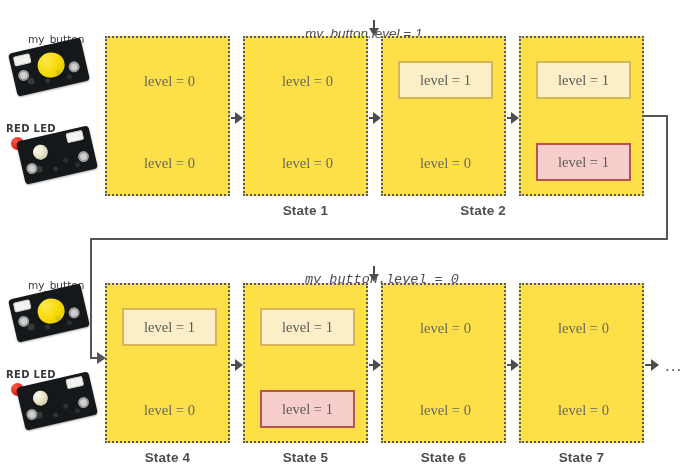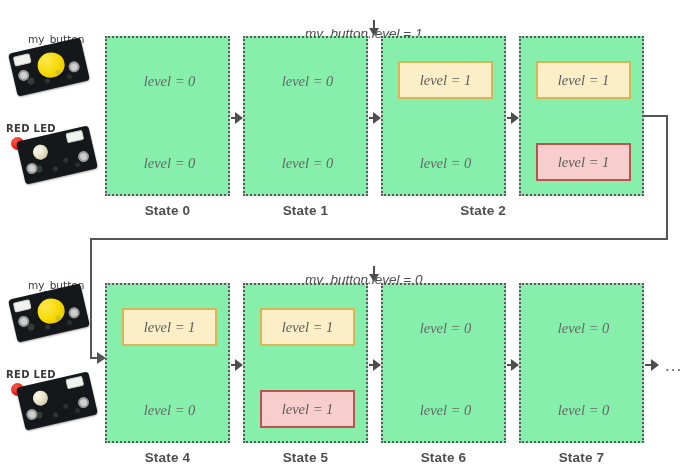--- a/index.html
+++ b/index.html
@@ -8,23 +8,22 @@
     background:#ffffff;
     font-family:"Liberation Sans", sans-serif;
     overflow:hidden;
   }
   #stage{position:relative;width:685px;height:470px;}
 
   
   .state-box{
     position:absolute;
     border:2px dotted #5a5a5a;
-    background:#86efac;
+    background:#fde047;
     box-sizing:border-box;
-    font-style:italic;
   }
   .state-label{
     position:absolute;
     text-align:center;
     font-size:13.5px;
     font-weight:bold;
     color:#4d4d4d;
     letter-spacing:.2px;
     font-family:"Liberation Sans", sans-serif;
     white-space:nowrap;
@@ -177,21 +176,20 @@
     <div class="connector" style="left:50px;top:3px;"></div>
     <div class="led-dome" style="left:14px;top:8px;"></div>
     <div class="hole" style="left:4px;top:24px;"></div>
     <div class="hole" style="left:57px;top:24px;"></div>
   </div>
 
   <div class="state-box" style="left:105px;top:36px;width:125px;height:160px;">
     <div class="lvl plain" style="left:0px;top:30px;width:125px;height:26px;">level = 0</div>
     <div class="lvl plain" style="left:0px;top:112px;width:125px;height:26px;">level = 0</div>
   </div>
-  <div class="state-label" style="left:105px;top:203px;width:125px;">State 0</div>
 
   <div class="state-box" style="left:243px;top:36px;width:125px;height:160px;">
     <div class="lvl plain" style="left:0px;top:30px;width:125px;height:26px;">level = 0</div>
     <div class="lvl plain" style="left:0px;top:112px;width:125px;height:26px;">level = 0</div>
   </div>
   <div class="state-label" style="left:243px;top:203px;width:125px;">State 1</div>
 
   <div class="state-box" style="left:381px;top:36px;width:125px;height:160px;">
     <div class="lvl hl-yellow" style="left:15px;top:23px;width:95px;height:38px;">level = 1</div>
     <div class="lvl plain" style="left:0px;top:112px;width:125px;height:26px;">level = 0</div>
@@ -216,21 +214,21 @@
       <div class="head" style="left:4px;"></div>
   </div>
 
   <div class="wire" style="left:644px;top:115px;width:24px;height:2px;"></div>
   <div class="wire" style="left:666px;top:115px;width:2px;height:125px;"></div>
   <div class="wire" style="left:90px;top:238px;width:578px;height:2px;"></div>
   <div class="wire" style="left:90px;top:238px;width:2px;height:120px;"></div>
   <div class="wire" style="left:90px;top:357px;width:13px;height:2px;"></div>
   <div class="wire-head" style="left:97px;top:352px;"></div>
 
-  <div class="annot-text" style="left:305px;top:248px;">my_button.level = 0</div>
+  <div class="annot-text" style="left:305px;top:248px;font-family:Liberation Mono, monospace;">my_button.level = 0</div>
   <div class="annot-arrow" style="left:369px;top:266px;height:17px;">
     <div class="dline"></div>
       <div class="dhead"></div>
   </div>
 
   <div class="hw-label" style="left:28px;top:279px;">my_button</div>
   <div class="board" style="left:12px;top:291px;width:74px;height:44px;">
     <div class="connector" style="left:4px;top:4px;"></div>
     <div class="hole" style="left:5px;top:19px;"></div>
     <div class="hole" style="left:56px;top:22px;"></div>

